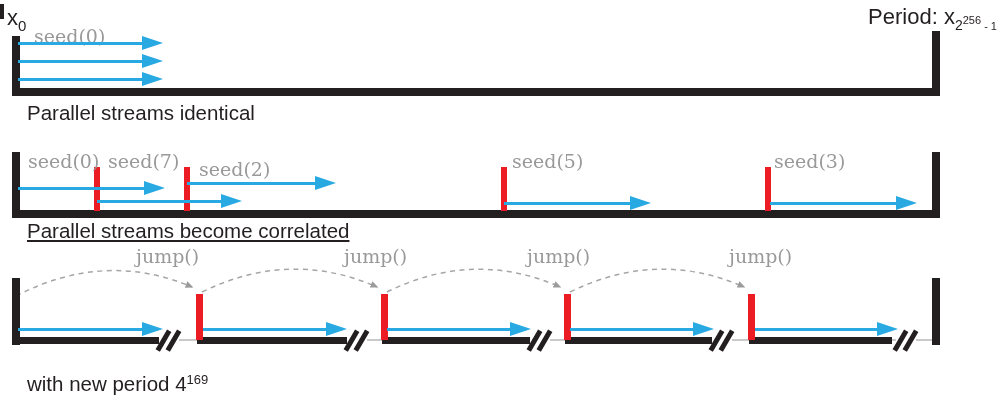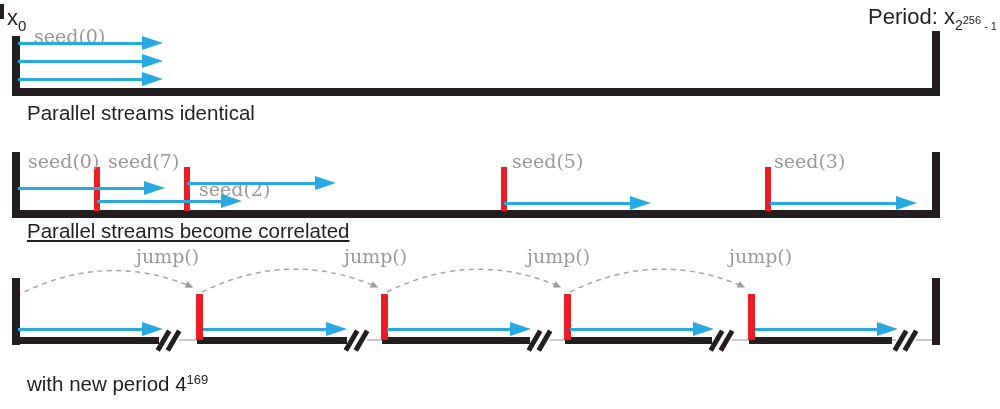--- a/index.html
+++ b/index.html
@@ -98,21 +98,21 @@
     <div class="baseline" style="left:12px;top:70px;width:928px;height:8px;"></div>
     <div class="endbar" style="left:932px;top:12px;width:8px;height:66px;"></div>
 
     <div class="tick" style="left:94px;top:27px;width:6px;height:44px;"></div>
     <div class="tick" style="left:184px;top:27px;width:6px;height:44px;"></div>
     <div class="tick" style="left:501px;top:27px;width:6px;height:44px;"></div>
     <div class="tick" style="left:765px;top:27px;width:6px;height:44px;"></div>
 
     <div class="seed-label" style="left:28px;top:10px;">seed(0)</div>
     <div class="seed-label" style="left:108px;top:10px;">seed(7)</div>
-    <div class="seed-label" style="left:199px;top:18px;margin-top:20px;">seed(2)</div>
+    <div class="seed-label" style="left:199px;top:18px;">seed(2)</div>
     <div class="seed-label" style="left:512px;top:10px;">seed(5)</div>
     <div class="seed-label" style="left:774px;top:10px;text-align:right;">seed(3)</div>
 
     <div class="arrow" style="left:18px;top:41px;width:147px;">
         <div class="shaft"></div>
         <div class="head"></div>
       </div>
     <div class="arrow" style="left:97px;top:54px;width:145px;">
         <div class="shaft"></div>
         <div class="head"></div>

